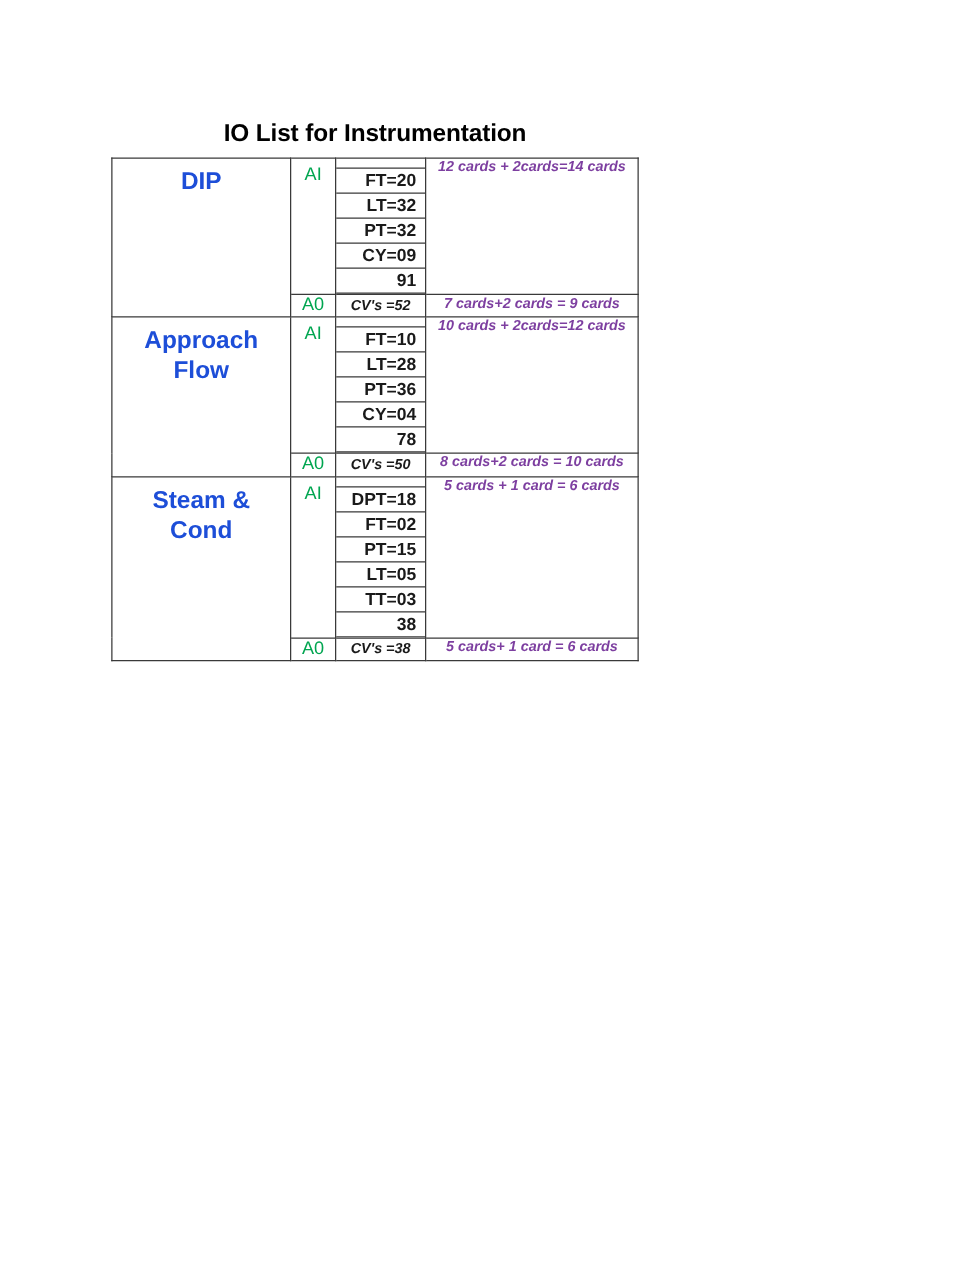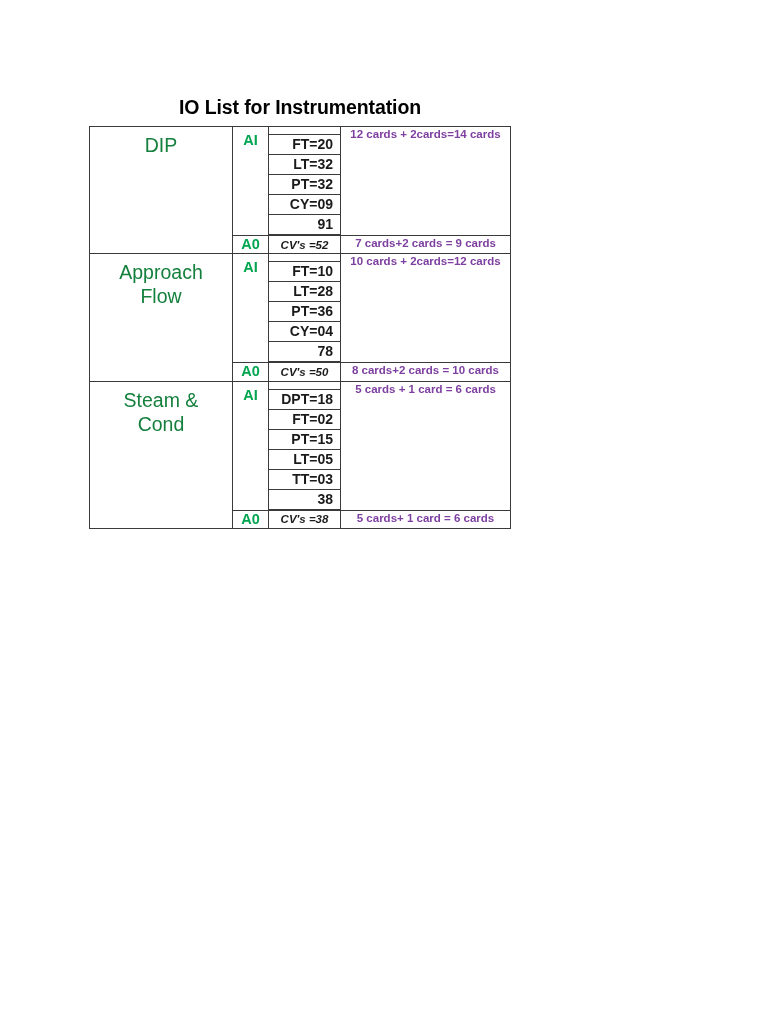--- a/index.html
+++ b/index.html
@@ -66,40 +66,40 @@
   
   .group-cell {
     text-align: center;
     vertical-align: top;
   }
   .group-label {
     display: block;
     padding-top: 7px;
     font-family: "Liberation Sans", sans-serif;
     font-size: 19.5px;
-    font-weight: normal;
-    color: #15803d;
+    font-weight: bold;
+    color: #1d4ed8;
     line-height: 1.22;
   }
 
   
   .type-cell {
     text-align: center;
   }
   .type-cell.ai {
     vertical-align: top;
   }
   .type-cell.ao {
     vertical-align: middle;
   }
   .type-label {
     display: block;
     font-family: "Liberation Sans", sans-serif;
     font-size: 14.5px;
-    font-weight: bold;
+    font-weight: normal;
     color: #00a550;
     line-height: 1.2;
   }
   .type-cell.ai .type-label { padding-top: 5px; }
 
   
   .tag-cell {
     padding: 0;
     vertical-align: top;
   }
@@ -140,20 +140,21 @@
     color: #1a1a1a;
     white-space: nowrap;
     font-style: italic;
   }
 
   
   .cards-cell {
     vertical-align: middle;
     text-align: center;
     padding: 0 5px;
+    font-style: italic;
   }
   .cards-label {
     display: block;
     font-family: "Liberation Sans", sans-serif;
     font-size: 11.5px;
     font-weight: bold;
     color: #7d3fa0;
     line-height: 1.3;
     white-space: nowrap;
   }

